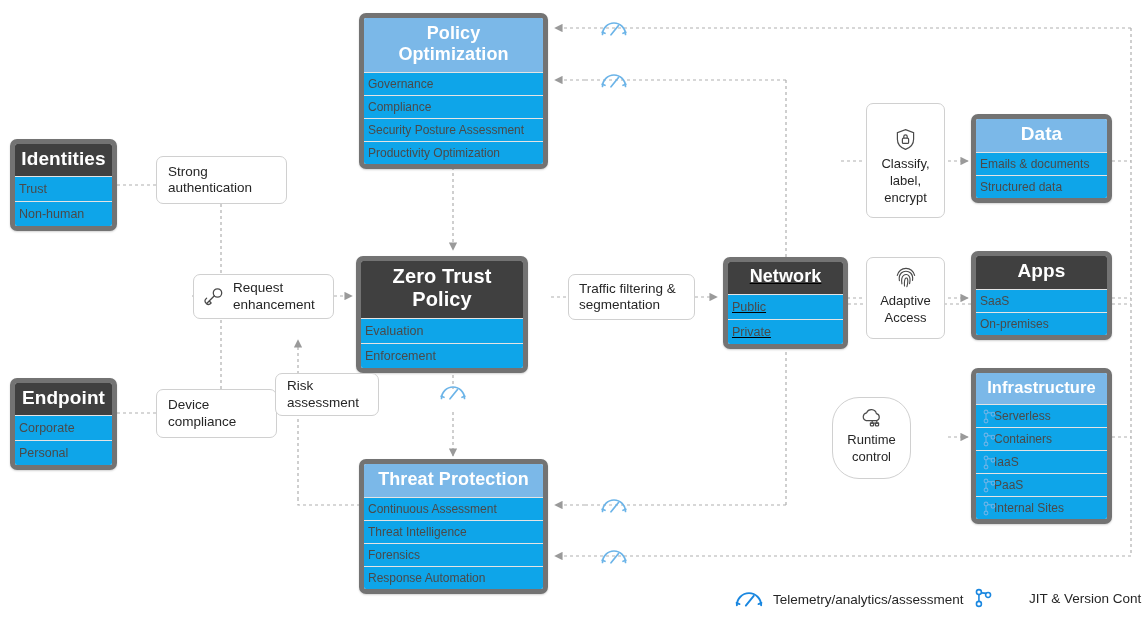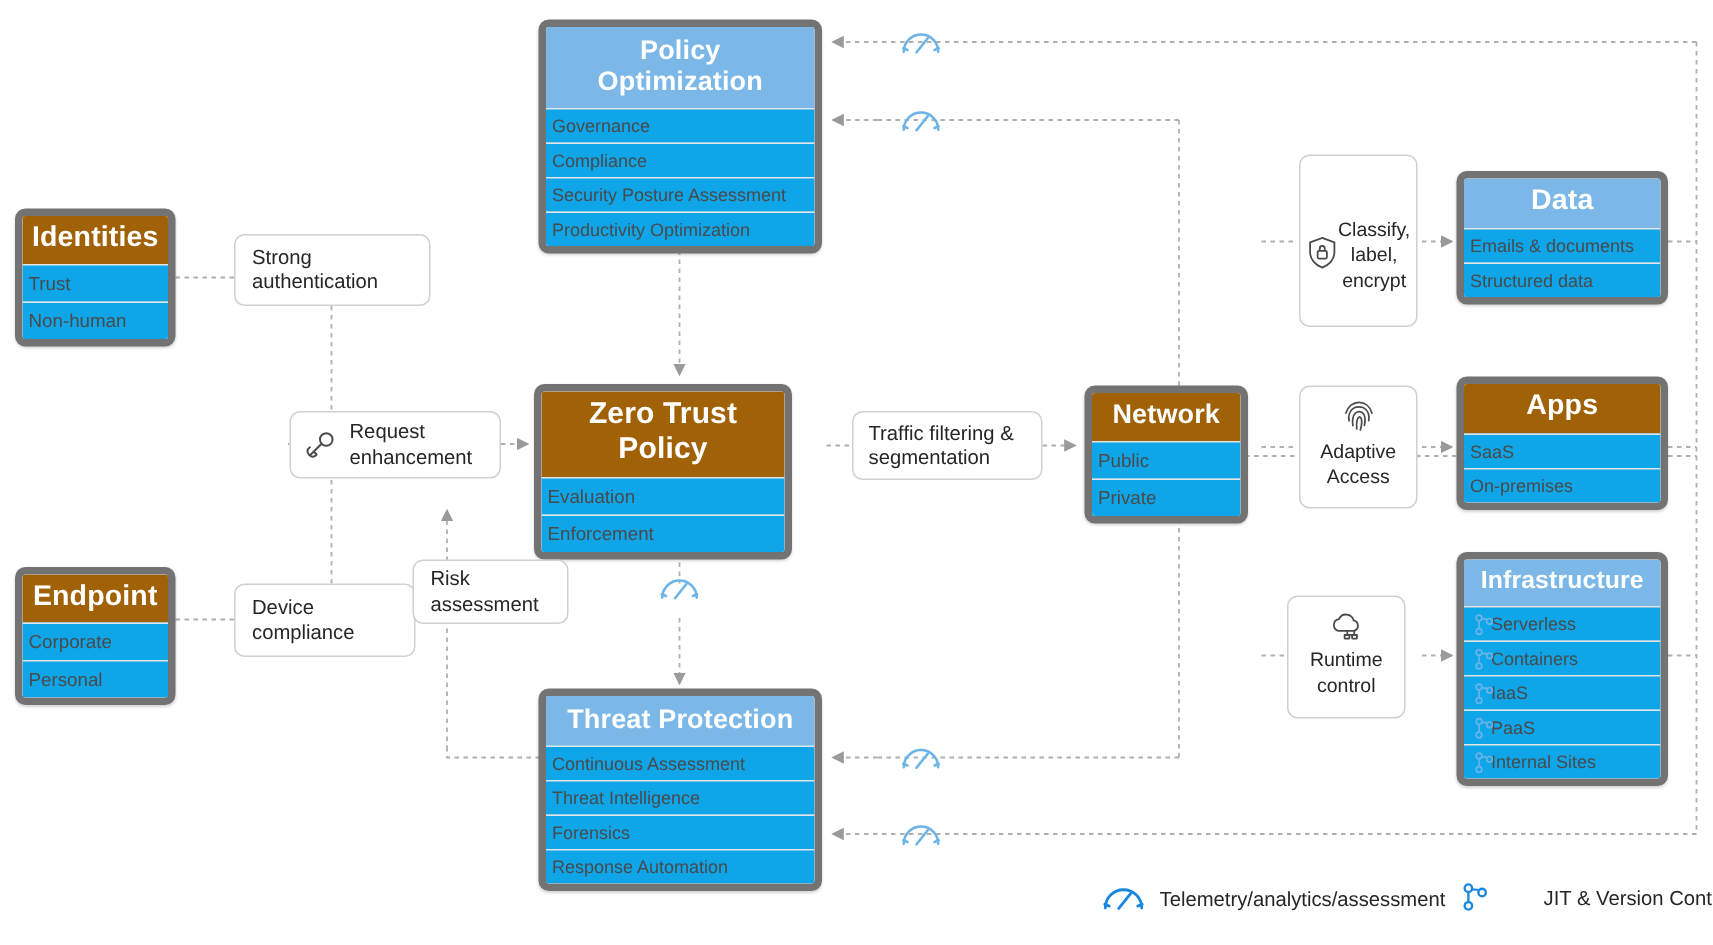--- a/index.html
+++ b/index.html
@@ -28,21 +28,21 @@
     border: 5px solid #737373;
     box-shadow: 0 1px 2px rgba(0,0,0,0.18);
     overflow: hidden;
   }
   .card .hdr {
     text-align: center;
     color: #ffffff;
     font-weight: bold;
     letter-spacing: .1px;
   }
-  .card .hdr.dark { background: #a16207; }
+  .card .hdr.dark { background: #404040; }
   .card .hdr.light { background: #7bb8e8; }
   .card .row {
     text-align: left;
     color: #4a4a4a;
     background: #0ea5e9;
     border-top: 1px solid #e4e4e4;
     position: relative;
   }
   .card .row:first-of-type { border-top: none; }
 
@@ -174,21 +174,21 @@
   </div>
 
   <div class="card" style="left:359px; top:459px; width:189px;">
     <div class="hdr light" style="font-size:18px; padding:5px 6px 7px;">Threat Protection</div>
     <div class="row" style="font-size:12px; padding:4px 4px;">Continuous Assessment</div>
     <div class="row" style="font-size:12px; padding:4px 4px;">Threat Intelligence</div>
     <div class="row" style="font-size:12px; padding:4px 4px;">Forensics</div>
     <div class="row" style="font-size:12px; padding:4px 4px;">Response Automation</div>
   </div>
 
-  <div class="card" style="left:723px; top:257px; width:109px;">
+  <div class="card" style="left:723px; top:257px; width:125px;text-decoration:underline;">
     <div class="hdr dark" style="font-size:18px; padding:4px 6px 7px;">Network</div>
     <div class="row" style="font-size:12.5px; padding:5px 4px;">Public</div>
     <div class="row" style="font-size:12.5px; padding:5px 4px;">Private</div>
   </div>
 
   <div class="card" style="left:971px; top:114px; width:141px;">
     <div class="hdr light" style="font-size:19px; padding:4px 19px 7px;">Data</div>
     <div class="row" style="font-size:12px; padding:4px 4px;">Emails &amp; documents</div>
     <div class="row" style="font-size:12px; padding:4px 4px;">Structured data</div>
   </div>
@@ -294,21 +294,21 @@
   </div>
 
   <div class="note" style="left:275px; top:373px; width:104px; height:43px; padding:0 11px; font-size:13.5px;">
     <span class="txt">Risk assessment</span>
   </div>
 
   <div class="note" style="left:568px; top:274px; width:127px; height:46px; padding:0 10px; font-size:13.5px;">
     <span class="txt">Traffic filtering &amp; segmentation</span>
   </div>
 
-  <div class="note" style="left:866px; top:103px; width:79px; height:115px; padding:24px 4px 4px; flex-direction:row; justify-content:flex-start; align-items:center; text-align:center; font-size:13px;">
+  <div class="note" style="left:866px; top:103px; width:79px; height:115px; padding:24px 4px 4px; flex-direction:column; justify-content:flex-start; align-items:center; text-align:center; font-size:13px;">
     <span class="icon-inline" style="margin-bottom:5px;">
       <svg width="21" height="23" viewBox="0 0 21 23">
           <g fill="none" stroke="#4a4a4a" stroke-width="1.2">
         <path d="M10.5 1.6 L18.6 4.6 V11.2 C18.6 16.2 14.8 19.8 10.5 21.4 C6.2 19.8 2.4 16.2 2.4 11.2 V4.6 Z"></path>
         <rect x="7.4" y="10.2" width="6.2" height="5.2" rx="1"></rect>
         <path d="M8.8 10.2 V8.6 A1.7 1.7 0 0 1 12.2 8.6 V10.2"></path>
       </g>
         </svg>
     </span>
     <span class="txt" style="line-height:1.3;">Classify, label, encrypt</span>
@@ -321,21 +321,21 @@
         <path d="M2.3 9.4 C3.6 4.8 7.2 2.3 11 2.3 C14.8 2.3 18.3 4.8 19.6 9.4"></path>
         <path d="M4.4 14.6 C4.0 12.4 4.3 9.0 6.3 7.0 C8.6 4.7 13.2 4.6 15.6 7.0 C17.6 9.0 17.9 12.2 17.5 14.4"></path>
         <path d="M6.9 17.8 C6.5 15.4 6.6 11.0 8.6 9.4 C10.3 8.0 12.6 8.2 13.9 9.8 C15.3 11.4 15.1 15.2 14.6 17.6"></path>
         <path d="M9.5 20.0 C9.3 17.2 9.2 13.0 11.0 12.1 C12.3 11.5 12.9 13.4 12.8 15.8 C12.7 17.8 12.3 19.4 11.9 20.6"></path>
       </g>
         </svg>
     </span>
     <span class="txt" style="line-height:1.3;">Adaptive Access</span>
   </div>
 
-  <div class="note" style="left:858px; top:397px; width:79px; height:82px; padding:10px 4px 4px; flex-direction:column; justify-content:flex-start; align-items:center; text-align:center; font-size:13px;">
+  <div class="note" style="left:832px; top:397px; width:79px; height:82px; padding:10px 4px 4px; flex-direction:column; justify-content:flex-start; align-items:center; text-align:center; font-size:13px;border-radius:27px;">
     <span class="icon-inline" style="margin-bottom:5px;">
       <svg width="23" height="19" viewBox="0 0 23 19">
           <g fill="none" stroke="#4a4a4a" stroke-width="1.2" stroke-linecap="round">
         <path d="M6.2 12.6 A4.0 4.0 0 0 1 6.6 4.8 A5.2 5.2 0 0 1 16.4 5.6 A3.6 3.6 0 0 1 16.6 12.6 Z"></path>
         <path d="M12.2 12.8 L12.2 15.2 M16.8 12.8 L16.8 15.2 M10.4 15.2 H18.6"></path>
         <rect x="10.4" y="15.2" width="3.2" height="2.6" rx="0.5"></rect>
         <rect x="15.4" y="15.2" width="3.2" height="2.6" rx="0.5"></rect>
       </g>
         </svg>
     </span>

